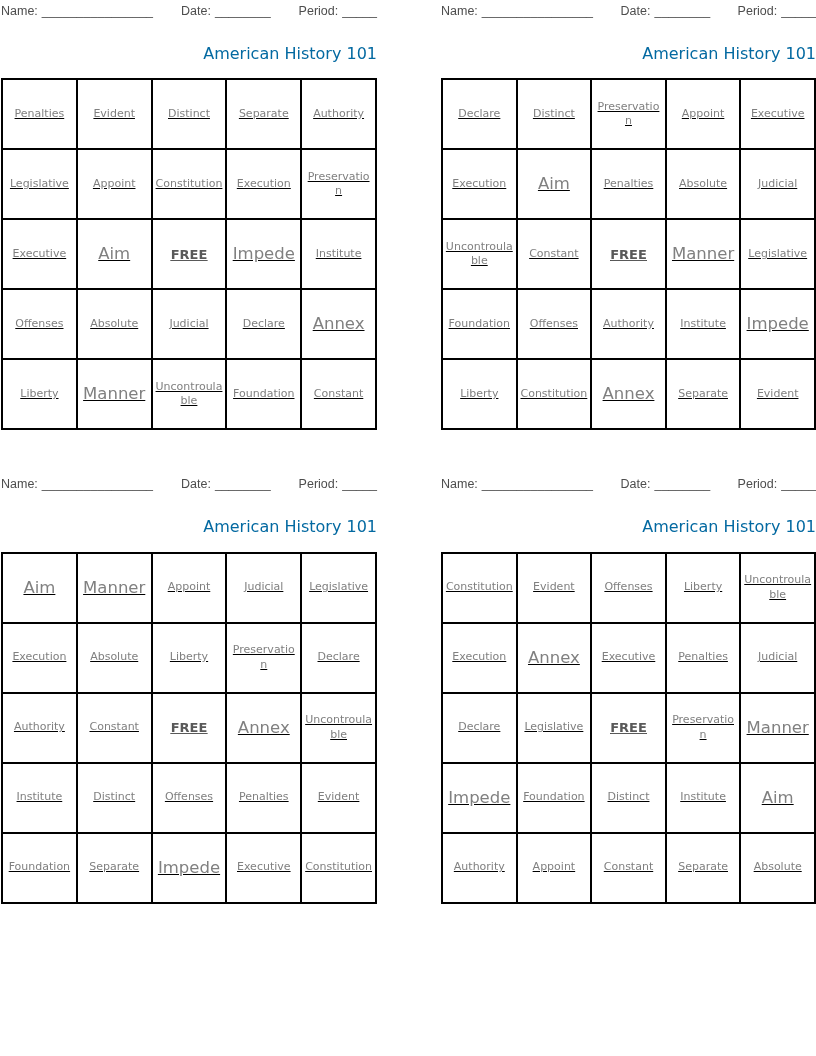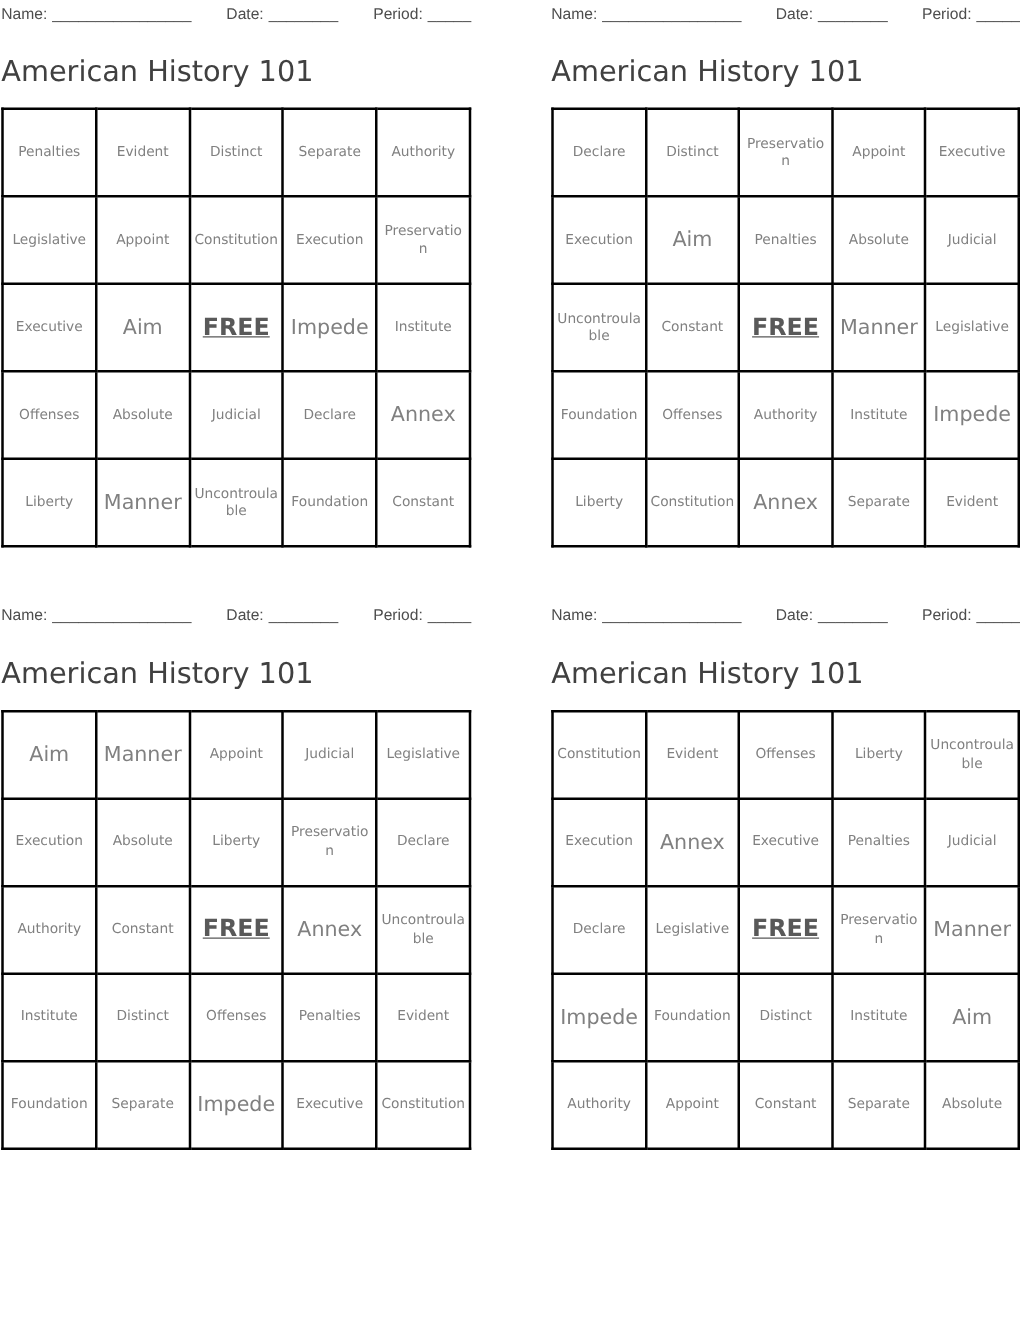--- a/index.html
+++ b/index.html
@@ -27,48 +27,49 @@
     font-size: 12.5px;
     color: #4d4d4d;
     white-space: nowrap;
     line-height: 1.2;
   }
   .hgroup { display: inline-flex; align-items: baseline; }
   .hline { margin-left: 4px; }
   .card-title {
     margin-top: 26px;
     margin-bottom: 15px;
-    text-align: left;
-    font-size: 23px;
+    text-align: right;
+    font-size: 16px;
     line-height: 1.15;
-    color: #404040;
+    color: #0369a1;
     font-family: "DejaVu Sans", sans-serif;
   }
   table.bingo {
     border-collapse: collapse;
     table-layout: fixed;
     width: 100%;
+    text-decoration: underline;
   }
   td.cell {
     border: 2px solid var(--border-color, #000);
     width: 20%;
     height: 70px;
     padding: 1px 2px;
     text-align: center;
     vertical-align: middle;
     font-family: "DejaVu Sans", sans-serif;
     font-size: 11px;
     line-height: 1.35;
     color: var(--cell-color, #808080);
     overflow-wrap: anywhere;
     word-break: break-word;
   }
   td.cell.big { font-size: 16.5px; margin-top: 24px; }
   td.cell.free {
-    font-size: 19px;
+    font-size: 13px;
     color: var(--free-color, #595959);
   }
   td.cell.free .cell-word {
     font-weight: bold;
     text-decoration: underline;
   }
 </style>
 </head>
 <body>
 

